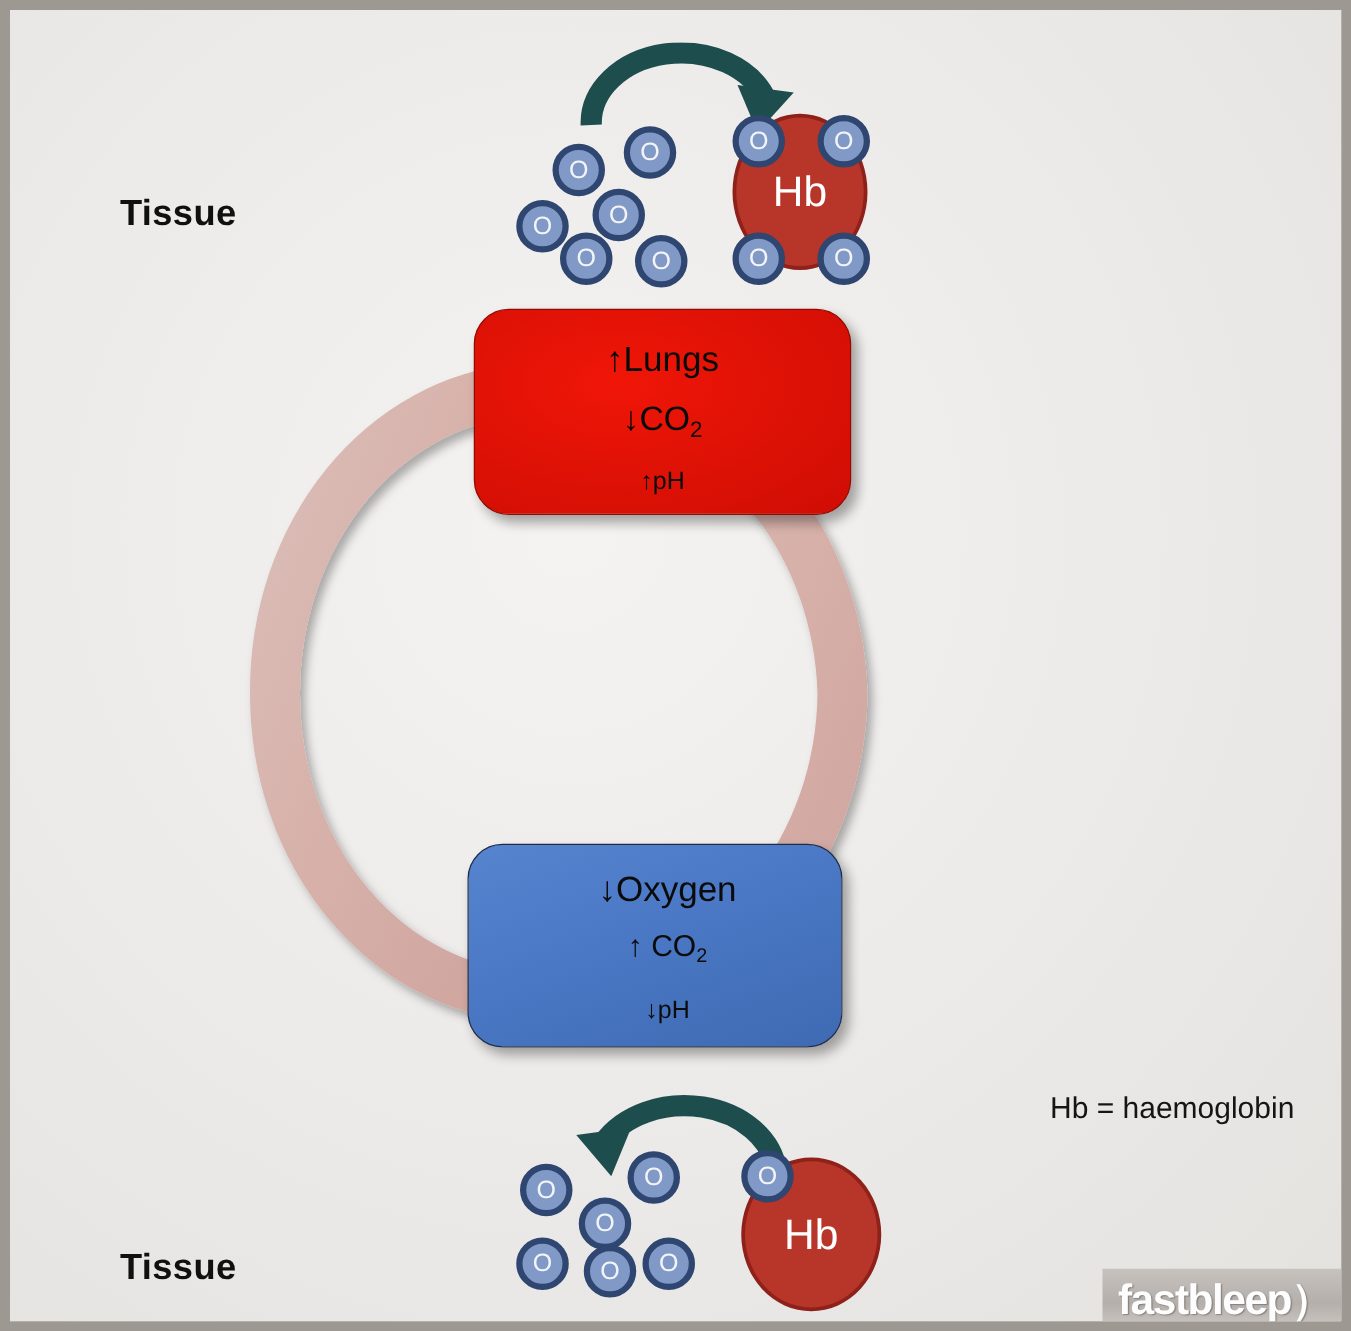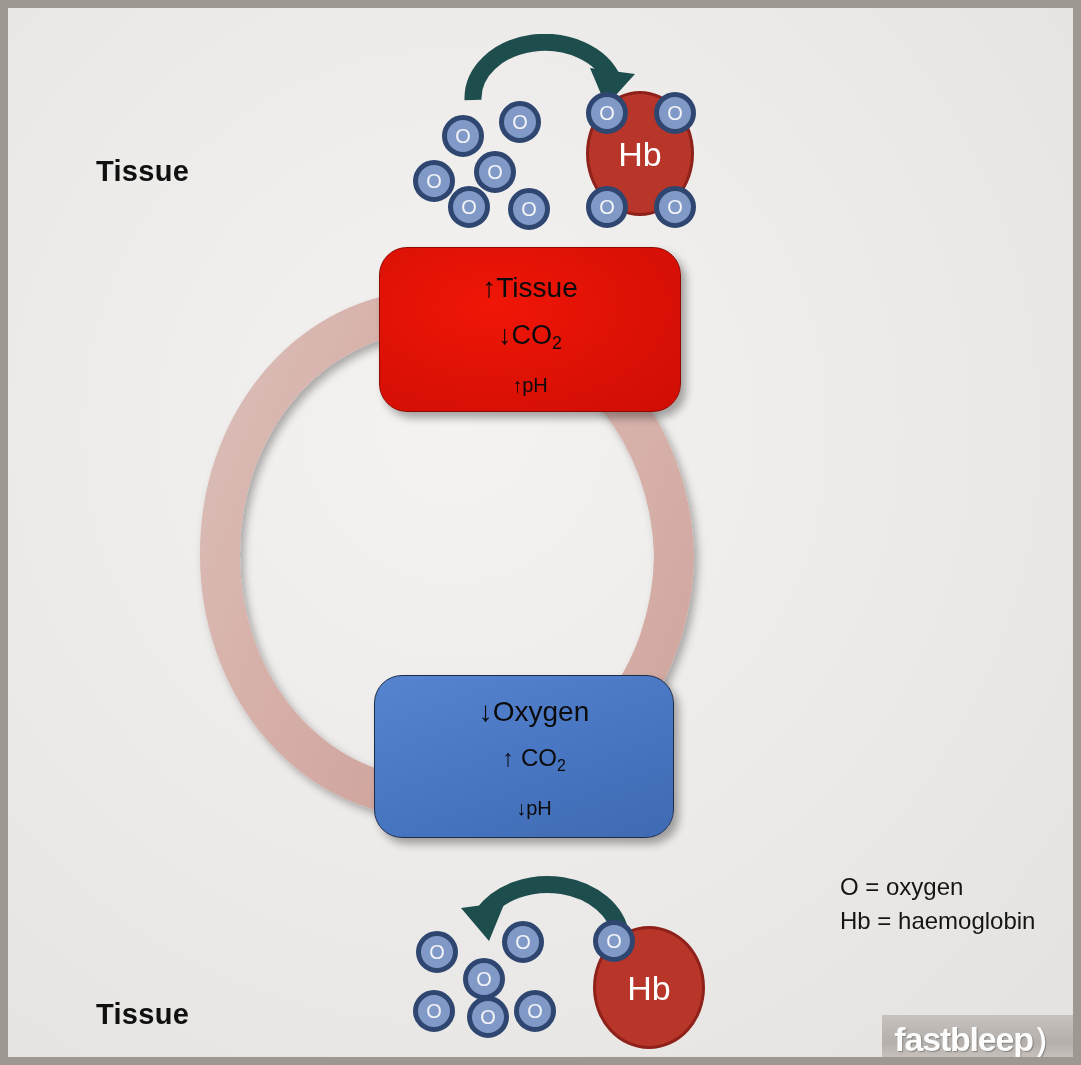--- a/index.html
+++ b/index.html
@@ -211,21 +211,21 @@
     <div class="o-circle" style="left:500px;top:180px;">O</div>
 
     <div class="hb-circle" style="left:578px;top:83px;width:108px;height:125px;">Hb</div>
     <div class="o-circle" style="left:578px;top:84px;">O</div>
     <div class="o-circle" style="left:646px;top:84px;">O</div>
     <div class="o-circle" style="left:578px;top:178px;">O</div>
     <div class="o-circle" style="left:646px;top:178px;">O</div>
   </div>
 
   <div class="state-box" id="box-lungs">
-    <div class="state-line line-oxygen">↑Tissue</div>
+    <div class="state-line line-oxygen">↑Lungs</div>
     <div class="state-line line-co2"><span>↓CO</span><span class="sub">2</span></div>
     <div class="state-line line-ph">↑pH</div>
   </div>
 
   <div class="state-box" id="box-tissue">
     <div class="state-line line-oxygen">↓Oxygen</div>
     <div class="state-line line-co2"><span>↑ CO</span><span class="sub">2</span></div>
     <div class="state-line line-ph">↓pH</div>
   </div>
 
@@ -241,21 +241,20 @@
     <div class="o-circle" style="left:455px;top:110px;">O</div>
     <div class="o-circle" style="left:405px;top:142px;">O</div>
     <div class="o-circle" style="left:459px;top:148px;">O</div>
     <div class="o-circle" style="left:506px;top:142px;">O</div>
 
     <div class="hb-circle" style="left:585px;top:78px;width:112px;height:123px;">Hb</div>
     <div class="o-circle" style="left:585px;top:72px;">O</div>
   </div>
 
   <div id="legend">
-    <div>O = oxygen</div>
     <div>Hb = haemoglobin</div>
   </div>
 
   <div id="logo">
     <span id="logo-text">fastbleep）</span>
   </div>
 
 </div>
 
 </body></html>

